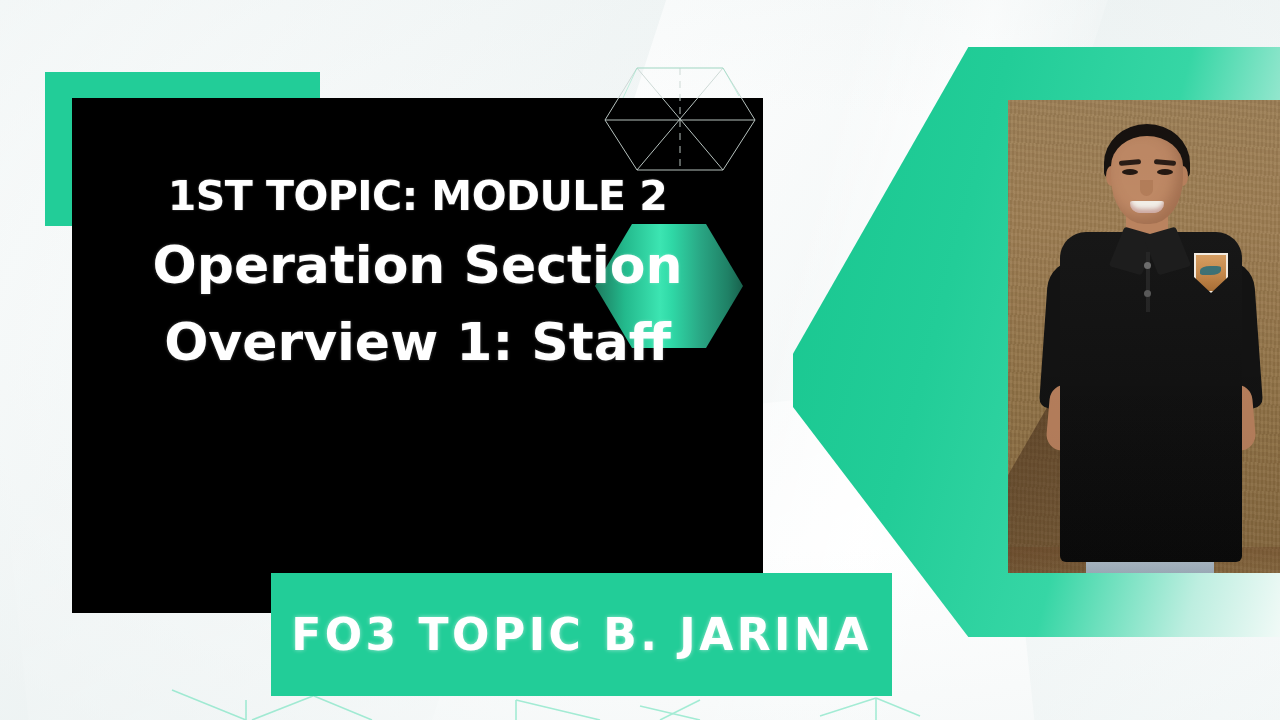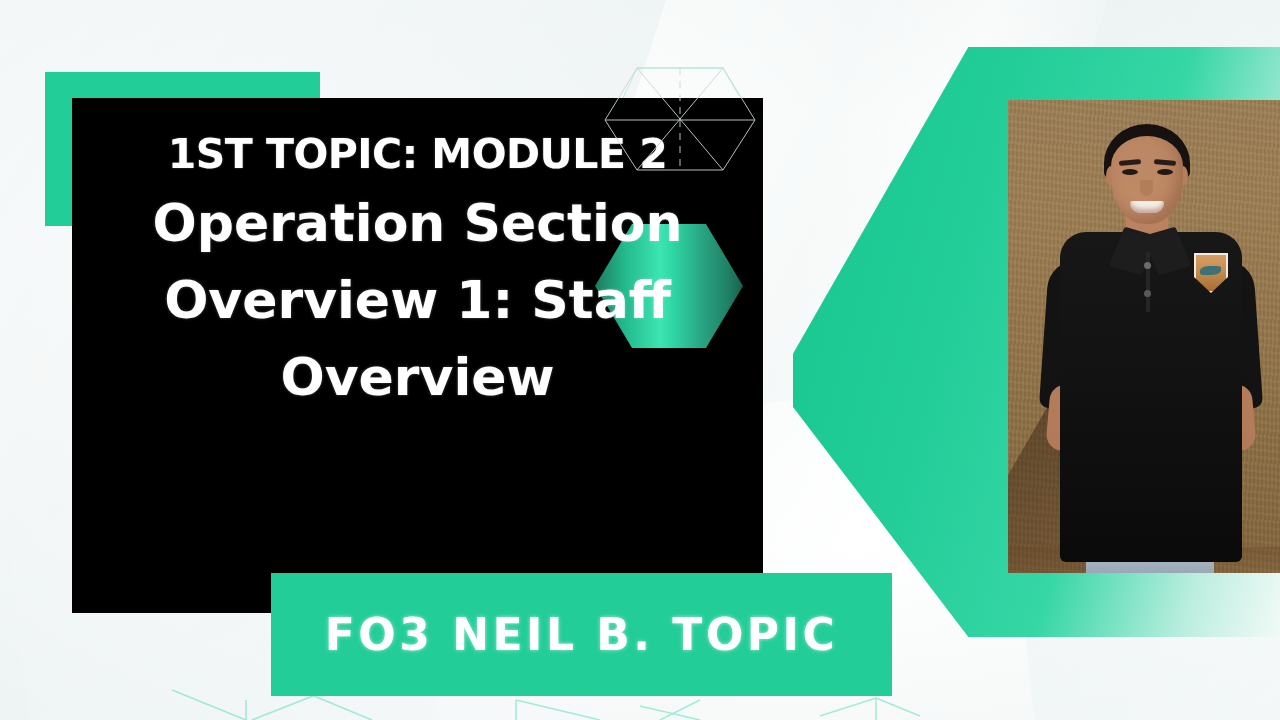--- a/index.html
+++ b/index.html
@@ -79,21 +79,21 @@
     position: absolute;
     left: 523px; top: 126px;
     width: 148px; height: 124px;
     clip-path: polygon(25% 0%, 75% 0%, 100% 50%, 75% 100%, 25% 100%, 0% 50%);
     background: linear-gradient(90deg, #1d7a5e 0%, #23b98c 20%, #3ce5b2 44%, #2fd8a6 52%, #29a583 72%, #1f8065 90%, #18604c 100%);
   }
   .title-text {
     position: absolute;
     left: 0; top: 0;
     width: 691px;
-    padding-top: 36px;
+    padding-top: 78px;
     text-align: center;
     color: #ffffff;
     box-sizing: border-box;
   }
   .line-heading {
     font-family: "DejaVu Sans", sans-serif;
     font-weight: 700;
     font-size: 41px;
     letter-spacing: -0.5px;
     line-height: 1.0;
@@ -328,35 +328,34 @@
     <div class="portrait-shade"></div>
   </div>
 
   <div class="title-card">
     <div class="hex-gradient"></div>
     <div class="title-text">
       <div class="line-heading">1ST TOPIC: MODULE 2</div>
       <div class="line-sub">
         <span class="seg">Operation Section</span>
         <span class="seg">Overview 1: Staff</span>
-        <span class="seg">Overview</span>
       </div>
     </div>
   </div>
 
   <svg class="wire-top" viewBox="0 0 190 130">
     <g stroke="#c9d6d2" stroke-width="1" fill="none" opacity="0.9">
       <polygon points="52,10 138,10 170,62 138,112 52,112 20,62"></polygon>
       <path d="M52,10 L138,112"></path>
       <path d="M138,10 L52,112"></path>
       <path d="M20,62 L170,62"></path>
       <path d="M95,10 L95,112" stroke-dasharray="7 6"></path>
     </g>
     <g stroke="#7fe3bd" stroke-width="1" fill="none" opacity="0.45">
       <polyline points="38,40 52,10 138,10 154,38"></polyline>
     </g>
   </svg>
 
   <div class="name-banner">
-    <span class="name-text">FO3 NEIL B. TOPIC</span>
+    <span class="name-text">FO3 TOPIC B. JARINA</span>
   </div>
 
 </div>
 
 </body></html>

